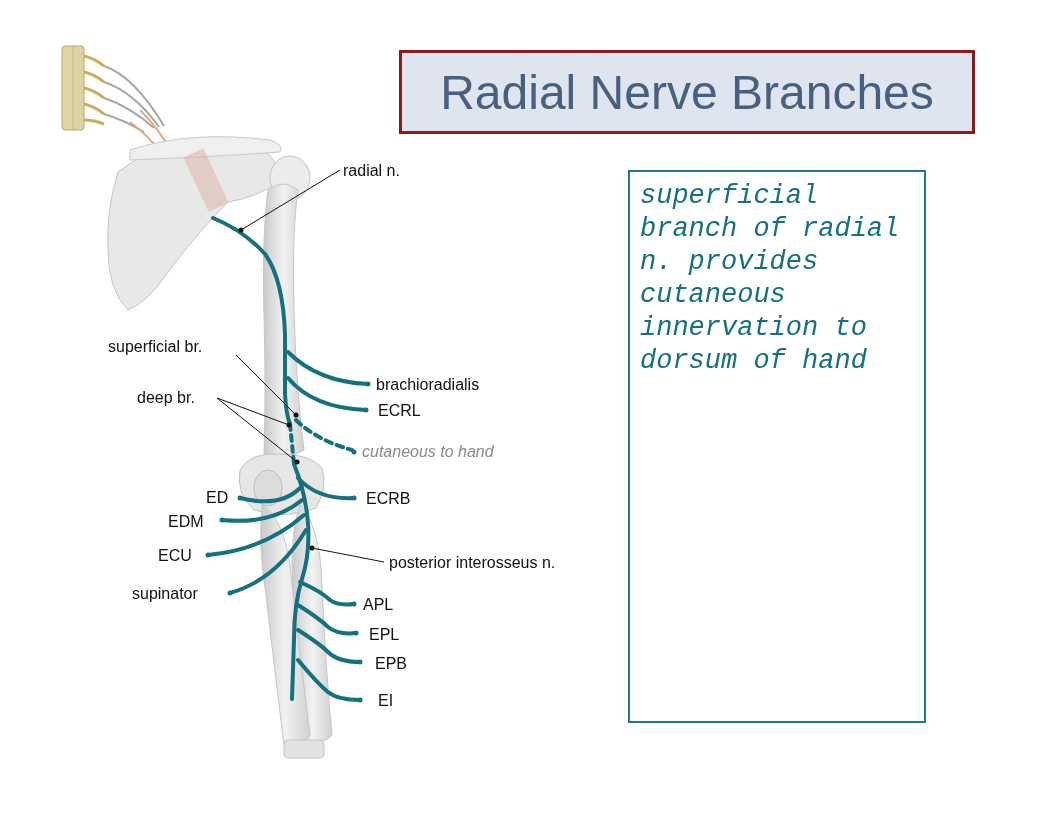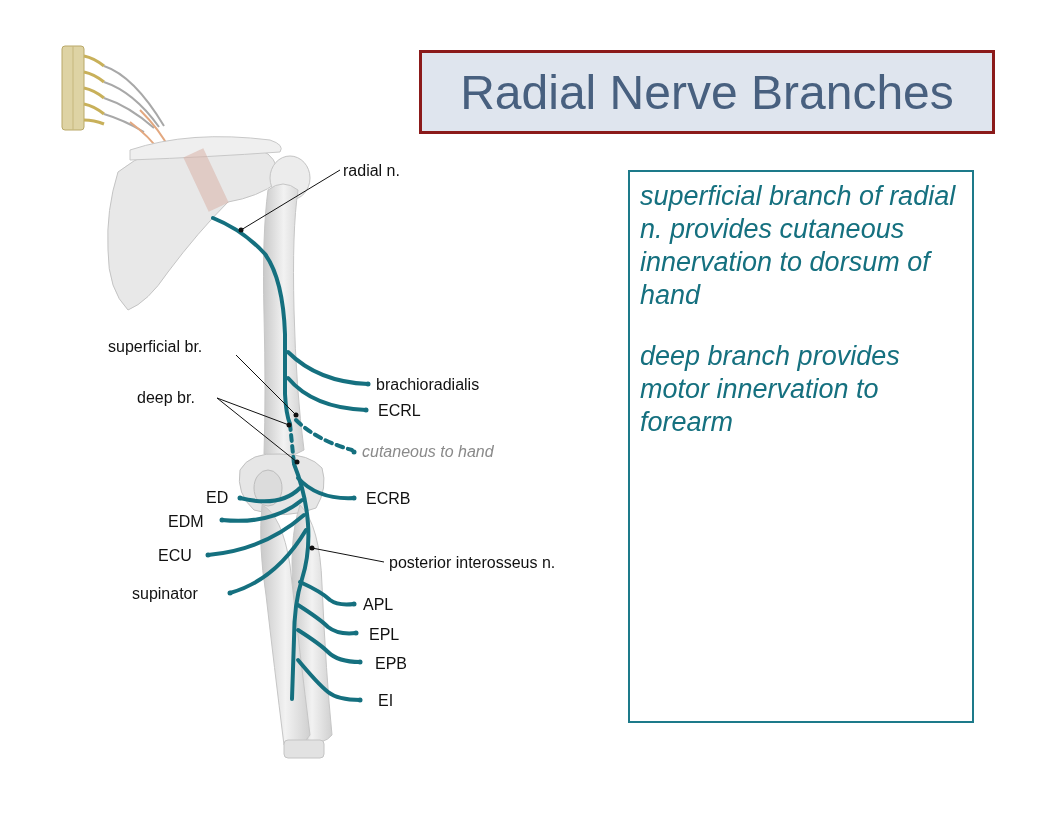--- a/index.html
+++ b/index.html
@@ -1,30 +1,30 @@
 <!DOCTYPE html>
 <html><head>
 <meta charset="utf-8">
 <style>
   html, body { margin: 0; padding: 0; }
   body {
     width: 1056px; height: 816px; background: #ffffff; position: relative; overflow: hidden;
     font-family: "Liberation Sans", sans-serif;
   }
   .title-box {
-    position: absolute; left: 419px; top: 50px; width: 576px; height: 84px;
+    position: absolute; left: 399px; top: 50px; width: 576px; height: 84px;
     background: #dfe5ee; border: 3px solid #8b1a1a; box-sizing: border-box;
     display: flex; align-items: center; justify-content: center;
   }
   .title-box span {
     font-size: 48px; color: #48607f; letter-spacing: 0px;
   }
   .note-box {
-    position: absolute; left: 628px; top: 170px; width: 346px; height: 553px;
-    border: 2px solid #1d7a8a; box-sizing: border-box; padding: 8px 10px 12px 10px;
+    position: absolute; left: 628px; top: 170px; width: 298px; height: 553px;
+    border: 2px solid #1d7a8a; box-sizing: border-box; padding: 8px 10px 12px 10px; font-family: Liberation Mono, monospace;
   }
   .note-box p {
     margin: 0 0 28px 0; font-size: 27px; line-height: 33px; font-style: italic; color: #15707f;
   }
   svg.diagram { position: absolute; left: 0; top: 0; }
   .lbl { font-family: "Liberation Sans", sans-serif; font-size: 16px; fill: #111; }
   .lbl-grey { font-family: "Liberation Sans", sans-serif; font-size: 16px; fill: #8a8a8a; font-style: italic; }
 </style>
 </head>
 <body>
@@ -140,14 +140,13 @@
   <text class="lbl" x="375" y="669">EPB</text>
   <text class="lbl" x="378" y="706">EI</text>
 </svg>
 
 <div class="title-box">
   <span>Radial Nerve Branches</span>
 </div>
 
 <div class="note-box">
   <p>superficial branch of radial n. provides cutaneous innervation to dorsum of hand</p>
-  <p>deep branch provides motor innervation to forearm</p>
 </div>
 
 </body></html>

